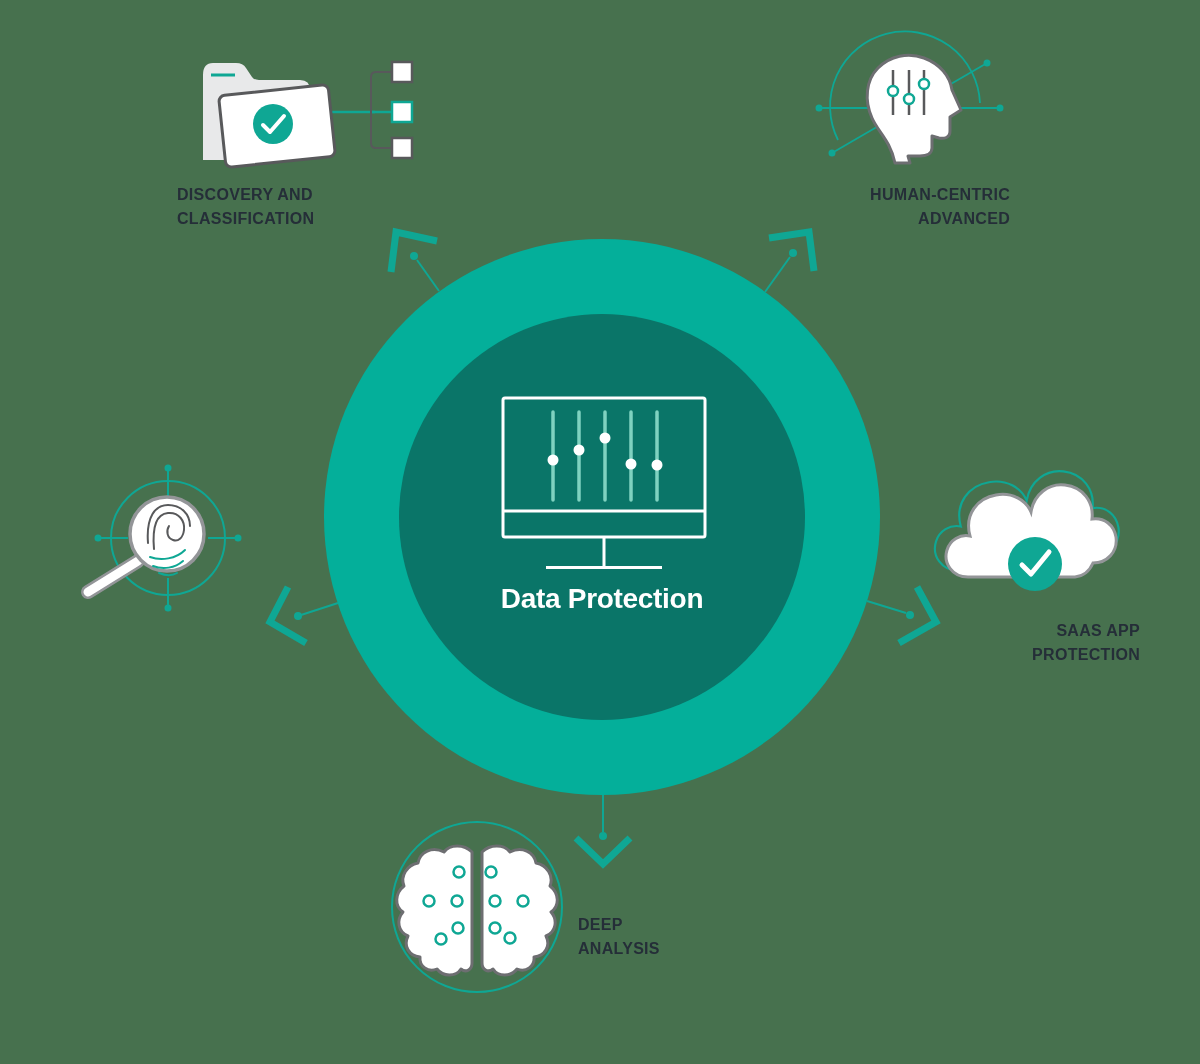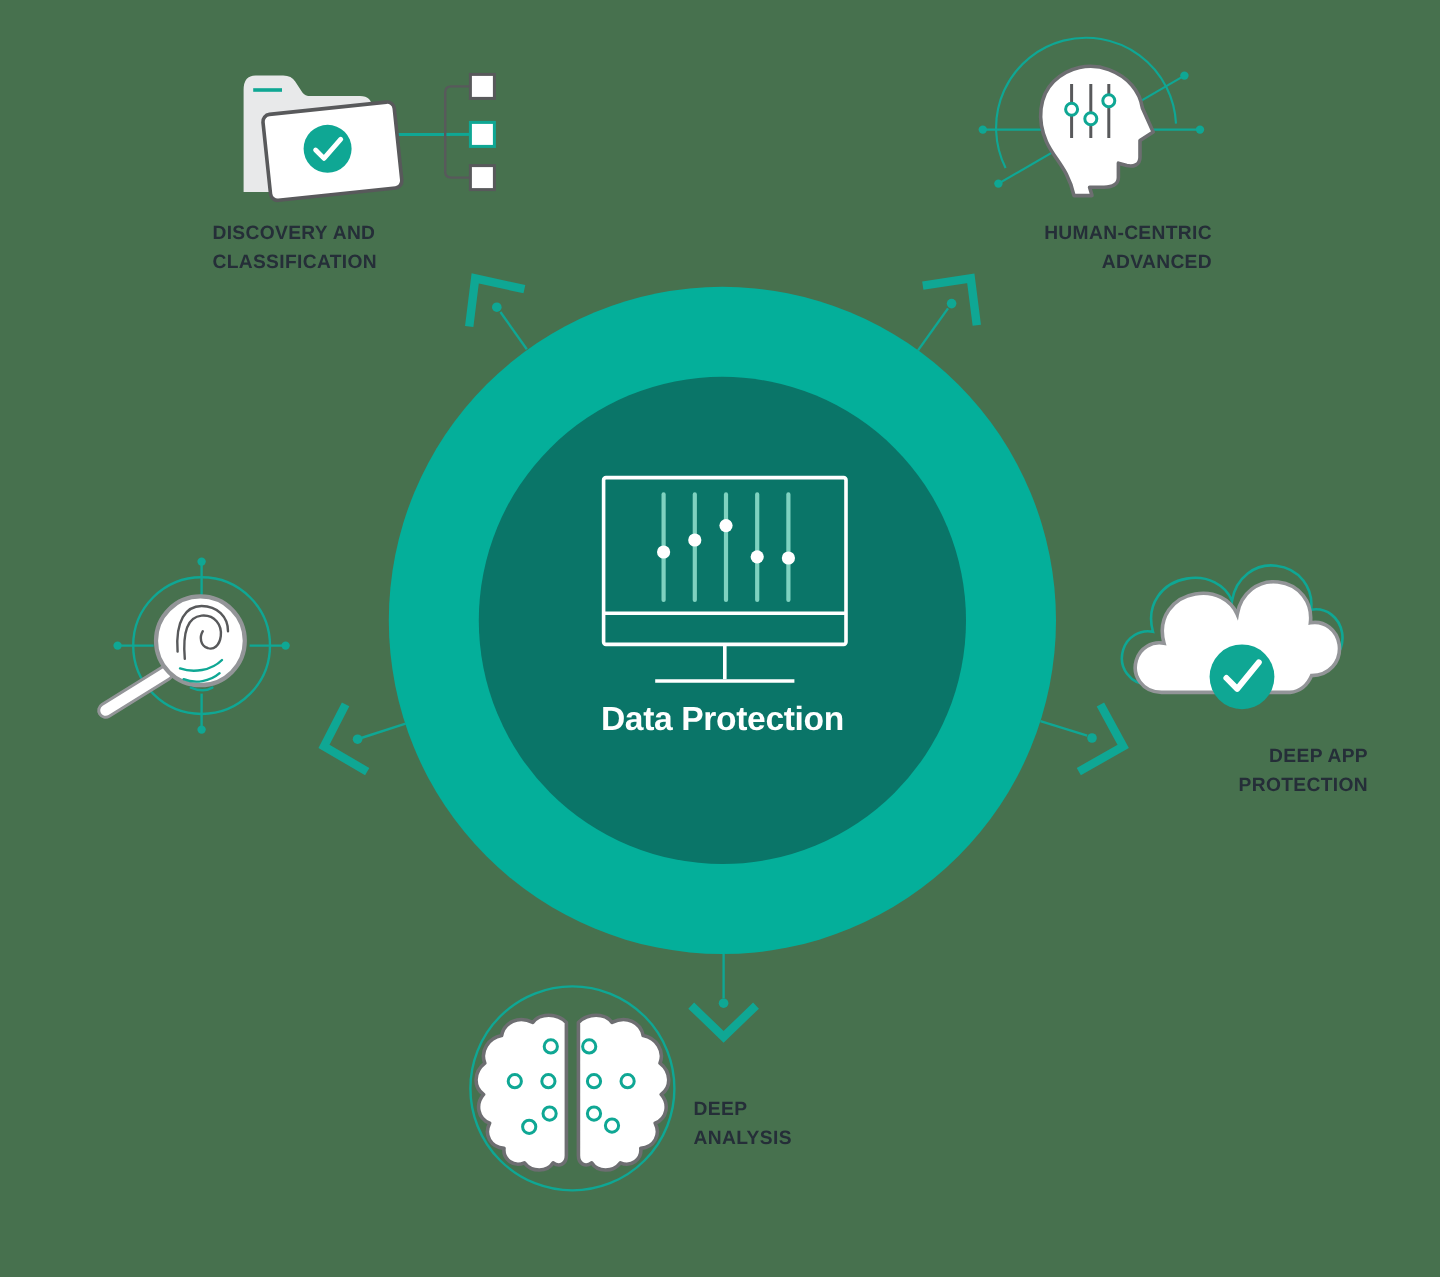--- a/index.html
+++ b/index.html
@@ -214,21 +214,21 @@
     <span>CLASSIFICATION</span>
   </div>
 
   <div class="sat-label centered" style="left:810px;top:183px;width:200px;">
     <span>HUMAN-CENTRIC</span>
     <span>ADVANCED</span>
   </div>
 
 
   <div class="sat-label centered" style="left:940px;top:619px;width:200px;">
-    <span>DEEP APP</span>
+    <span>SAAS APP</span>
     <span>PROTECTION</span>
   </div>
 
   <div class="sat-label" style="left:578px;top:897px;margin-top:16px;">
     <span>DEEP</span>
     <span>ANALYSIS</span>
   </div>
 
 </div>
 

